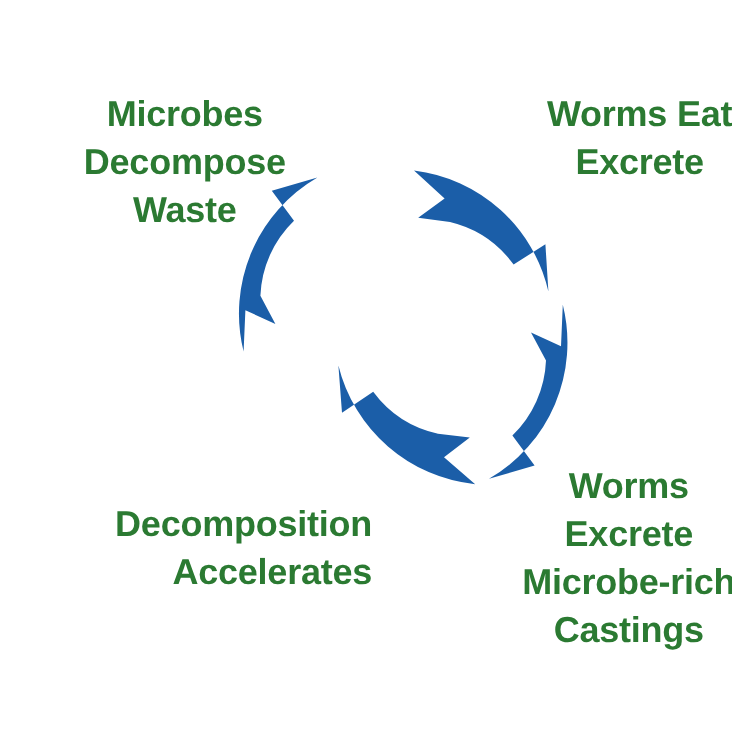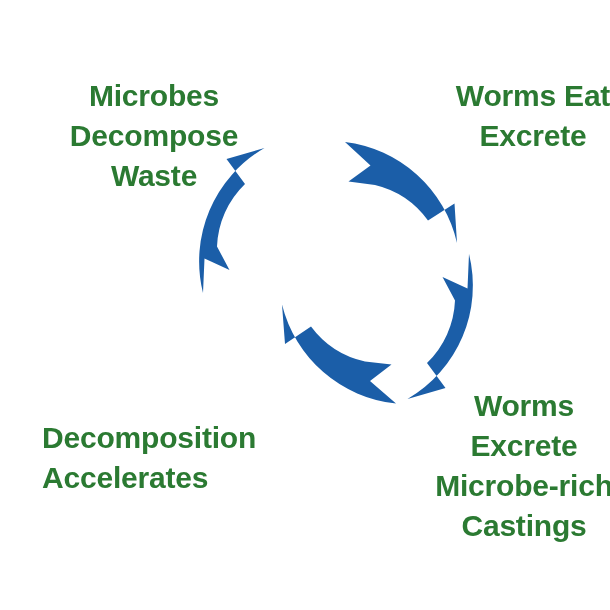--- a/index.html
+++ b/index.html
@@ -45,21 +45,21 @@
   .label-tr {
     left: 398px;
     top: 76px;
     width: 206px;
     text-align: center;
   }
   .label-bl {
     left: 10px;
     top: 418px;
     width: 268px;
-    text-align: left;
+    text-align: right;
   }
   .label-br {
     left: 380px;
     top: 386px;
     width: 224px;
     text-align: center;
   }
 </style>
 </head>
 <body>

